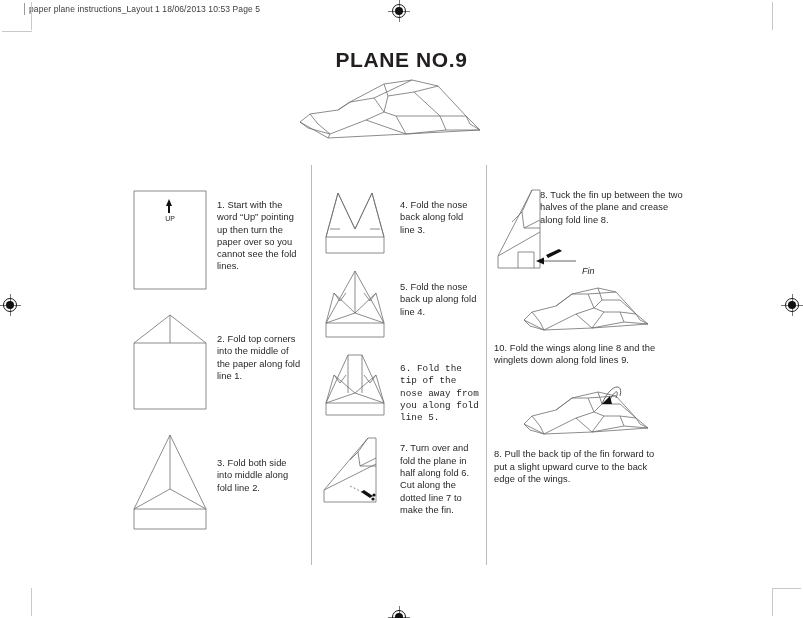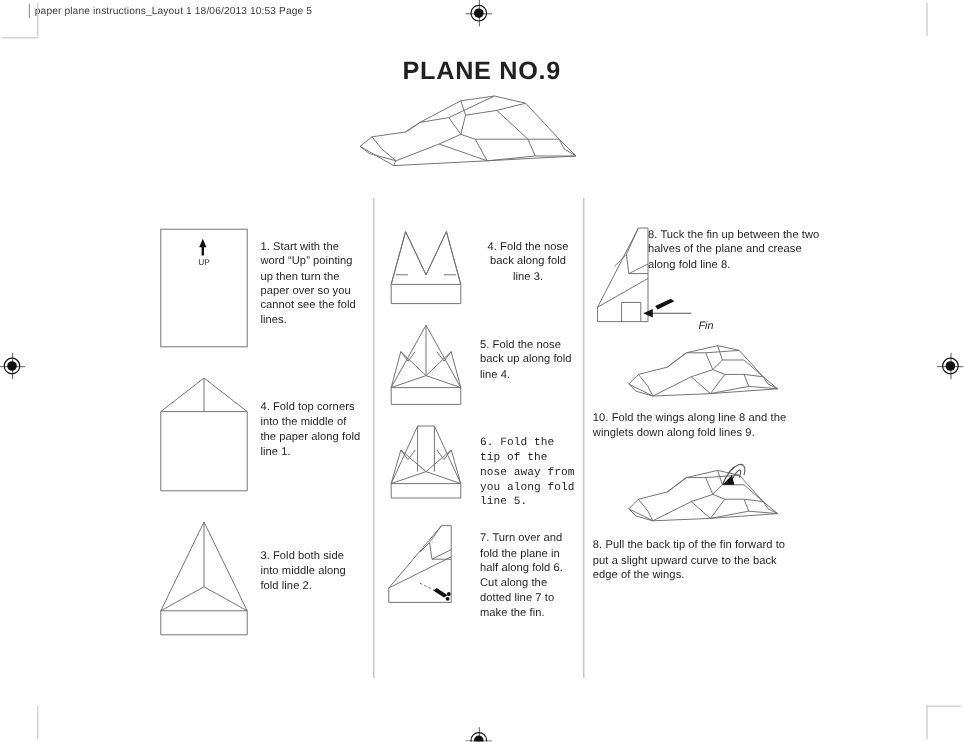--- a/index.html
+++ b/index.html
@@ -137,40 +137,40 @@
     </div>
 
     <div class="step row" style="margin-bottom:22px;">
       <div class="fig">
         <svg width="76" height="98" viewBox="0 0 76 98">
           <path class="ln" d="M2 30 L38 2 L74 30 L74 96 L2 96 Z"></path>
           <path class="ln" d="M2 30 L74 30"></path>
           <path class="ln" d="M38 2 L38 30"></path>
         </svg>
       </div>
-      <div class="txt" style="padding-left:9px;width:85px;padding-top:20px;">4. Fold top corners into the middle of the paper along fold line 1.</div>
+      <div class="txt" style="padding-left:9px;width:85px;padding-top:20px;">2. Fold top corners into the middle of the paper along fold line 1.</div>
     </div>
 
     <div class="step row">
       <div class="fig">
         <svg width="76" height="98" viewBox="0 0 76 98">
           <path class="ln" d="M38 2 L74 76 L74 96 L2 96 L2 76 Z"></path>
           <path class="ln" d="M2 76 L74 76"></path>
           <path class="ln" d="M38 2 L38 56"></path>
           <path class="ln" d="M38 56 L2 76"></path>
           <path class="ln" d="M38 56 L74 76"></path>
         </svg>
       </div>
       <div class="txt" style="padding-left:9px;width:85px;padding-top:24px;">3. Fold both side into middle along fold line 2.</div>
     </div>
   </div>
 
   <div class="col" id="col2">
 
-    <div class="step row" style="margin-bottom:12px;text-align:center;">
+    <div class="step row" style="margin-bottom:12px;">
       <div class="fig">
         <svg width="70" height="68" viewBox="0 0 70 68">
           <path class="ln" d="M6 48 L18 4 L35 40 L52 4 L64 48 L64 64 L6 64 Z"></path>
           <path class="ln" d="M6 48 L64 48"></path>
           <path class="ln" d="M18 4 L35 40 L52 4"></path>
           <path class="ln" d="M18 4 L6 48"></path>
           <path class="ln" d="M52 4 L64 48"></path>
           <path class="ln" d="M10 40 L20 40"></path>
           <path class="ln" d="M50 40 L60 40"></path>
         </svg>

